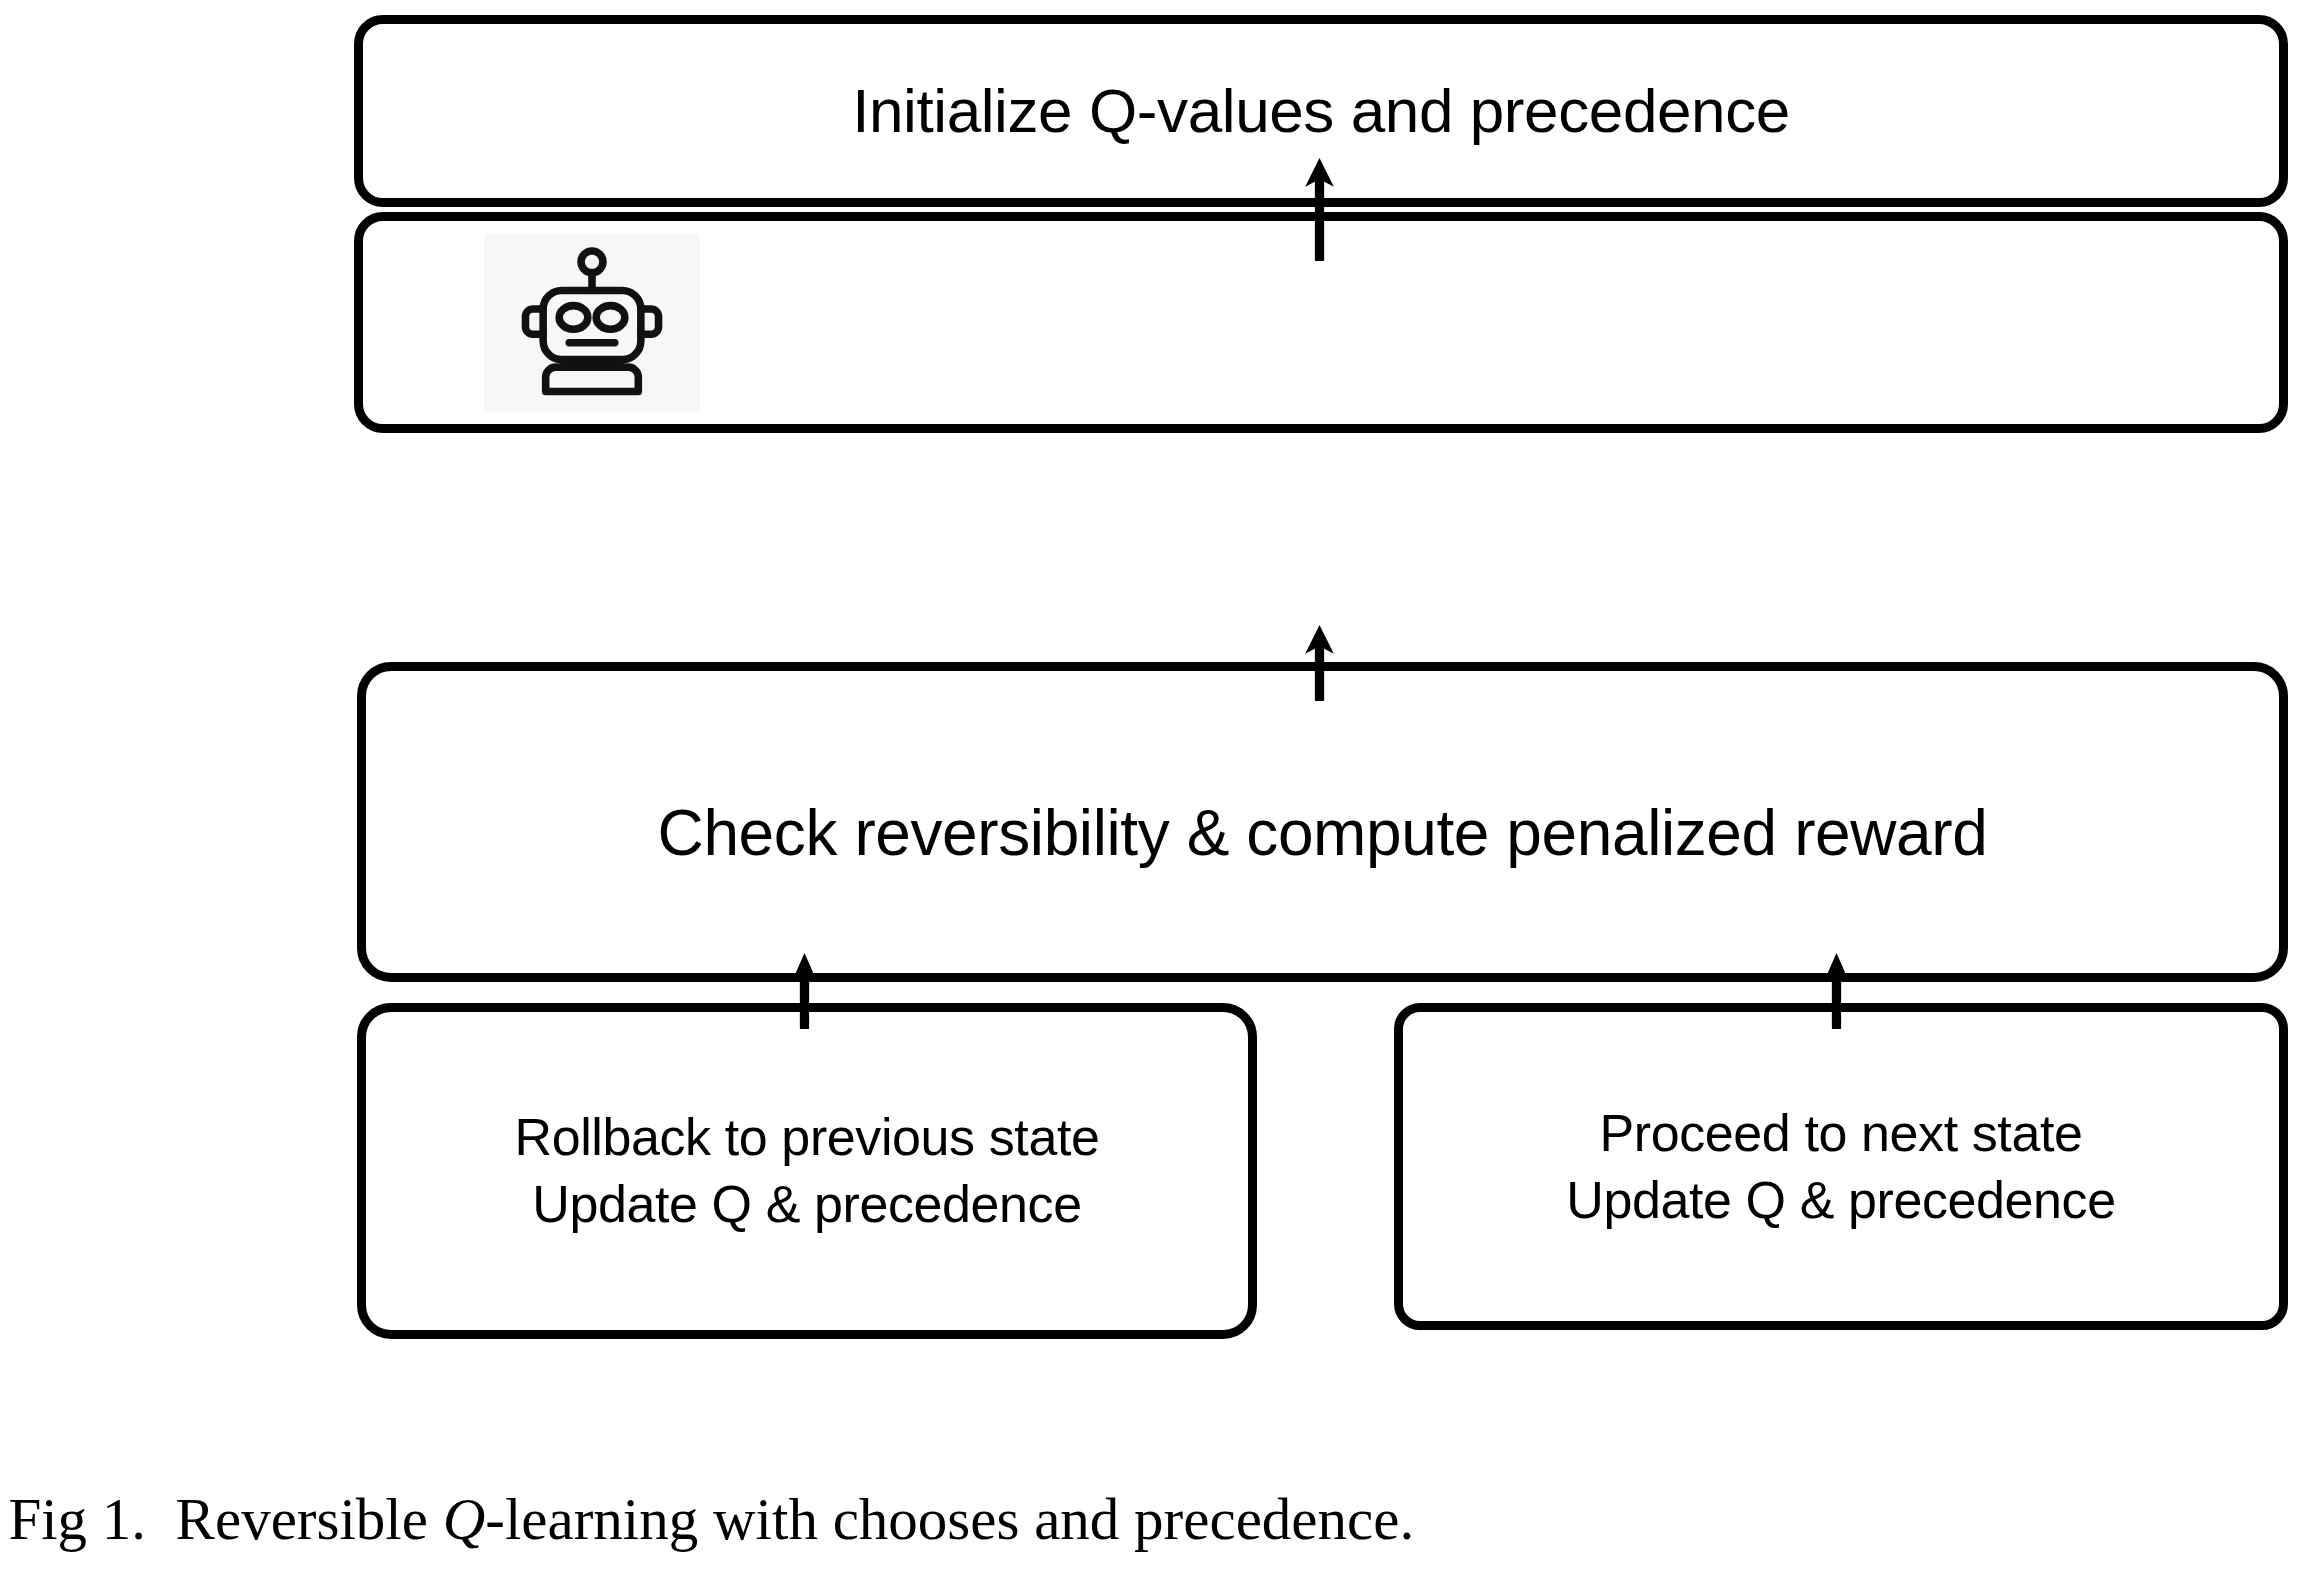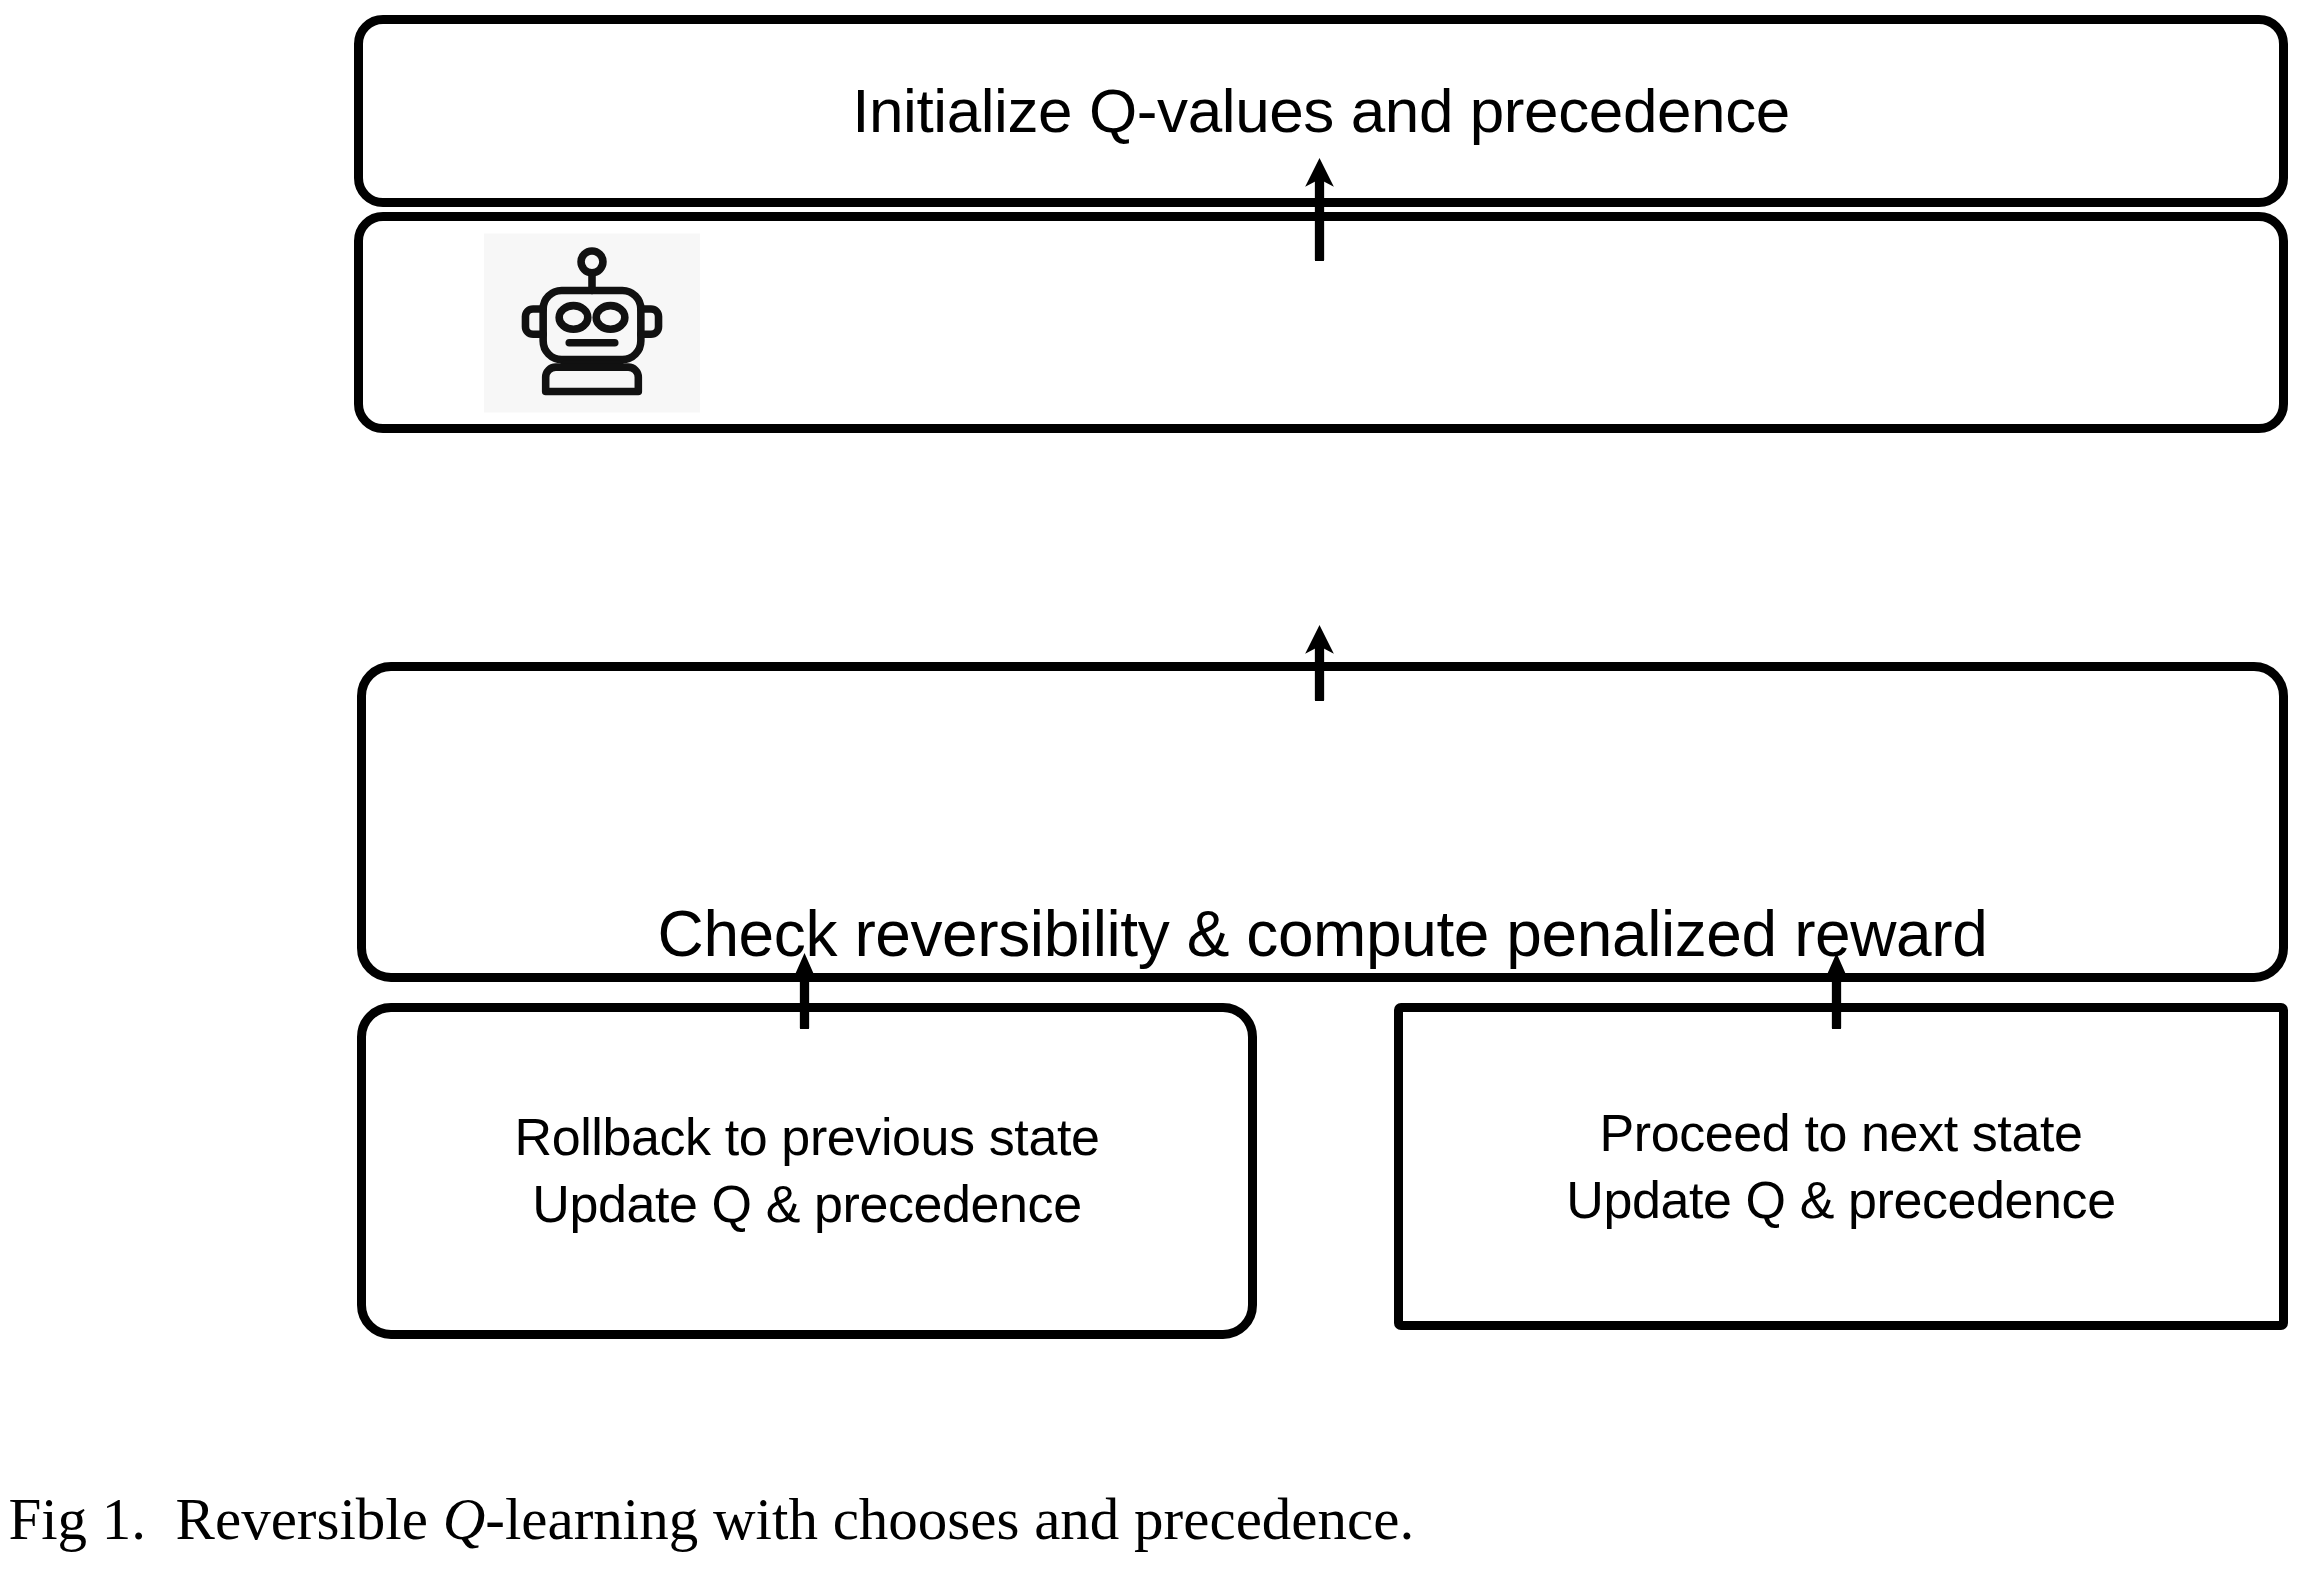--- a/index.html
+++ b/index.html
@@ -73,41 +73,41 @@
     margin-left: 421px;
   }
 
   
   #node-check {
     left: 357px;
     top: 662px;
     width: 1931px;
     height: 320px;
     border-radius: 34px;
-    align-items: flex-end;
+    align-items: flex-start;
   }
   #node-check .node-label {
     font-size: 64px;
     margin-top: 125px;
   }
 
   
   #node-rollback {
     left: 357px;
     top: 1003px;
     width: 900px;
     height: 336px;
     border-radius: 34px;
   }
   #node-proceed {
     left: 1394px;
     top: 1003px;
     width: 894px;
     height: 327px;
-    border-radius: 7px;
+    border-radius: 26px;
   }
   #node-rollback .node-label,
   #node-proceed .node-label {
     font-size: 52px;
     line-height: 1.28;
   }
 
   
   .arrow {
     position: absolute;

